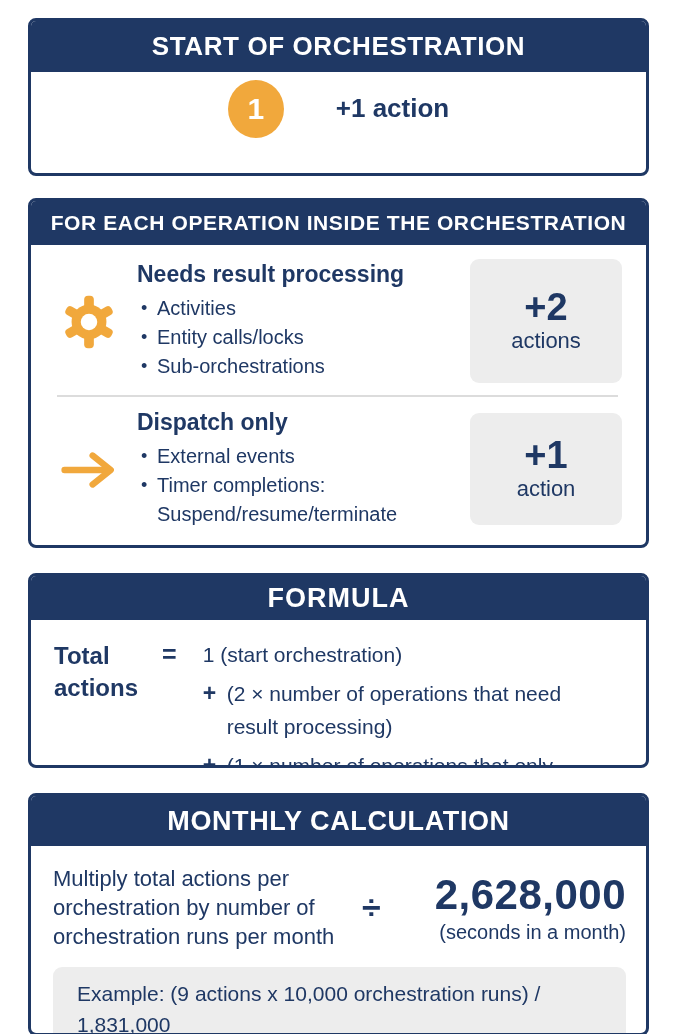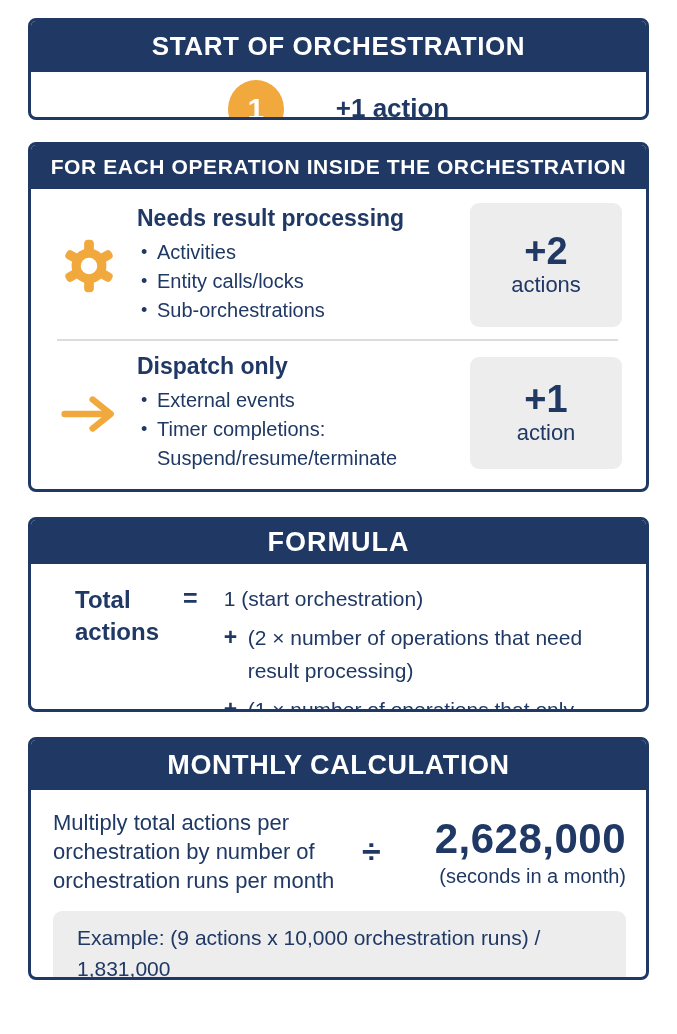--- a/index.html
+++ b/index.html
@@ -20,21 +20,21 @@
   .card-header {
     background: #1F3864;
     color: #ffffff;
     font-weight: 700;
     text-align: center;
     letter-spacing: 0.6px;
     display: flex; align-items: center; justify-content: center;
   }
 
   
-  .card-start { height: 102px; margin-bottom: 22px; }
+  .card-start { height: 158px; margin-bottom: 22px; }
   .card-start .card-header { height: 51px; font-size: 26px; }
   .start-body { height: 73px; display: flex; align-items: center; justify-content: center; gap: 52px; }
   .badge-circle {
     width: 56px; height: 58px; border-radius: 50%;
     background: #F1A83C; color: #ffffff;
     font-size: 30px; font-weight: 700;
     display: flex; align-items: center; justify-content: center;
   }
   .start-action { font-size: 26px; font-weight: 700; }
 
@@ -57,21 +57,21 @@
   }
   .action-box .value { font-size: 38px; font-weight: 700; line-height: 1.05; }
   .action-box .unit { font-size: 22px; }
   .box-tall { min-height: 124px; }
   .box-short { min-height: 112px; }
   .ops-divider { border: none; border-top: 2px solid #DCDCDC; margin: 12px 4px; }
 
   
   .card-formula { height: 195px; margin-bottom: 25px; }
   .card-formula .card-header { height: 44px; font-size: 27px; letter-spacing: 1px; }
-  .formula-body { padding: 20px 20px 0 44px; display: flex; align-items: flex-start; }
+  .formula-body { padding: 20px 20px 0 23px; display: flex; align-items: flex-start; }
   .formula-lhs { font-size: 24px; font-weight: 700; line-height: 1.35; flex: none; }
   .formula-eq { font-size: 25px; font-weight: 700; margin: 0 26px 0 24px; flex: none; }
   .formula-rhs { font-size: 21px; line-height: 1.25; display: flex; flex-direction: column; gap: 13px; padding-top: 2px; }
   .formula-term { display: flex; align-items: flex-start; }
   .formula-plus { font-size: 23px; font-weight: 700; width: 24px; flex: none; line-height: 1.1; }
   .formula-term .term-text { display: block; }
   .term-lines span { display: block; }
   .term-lines span + span { margin-top: 6px; }
 
   

